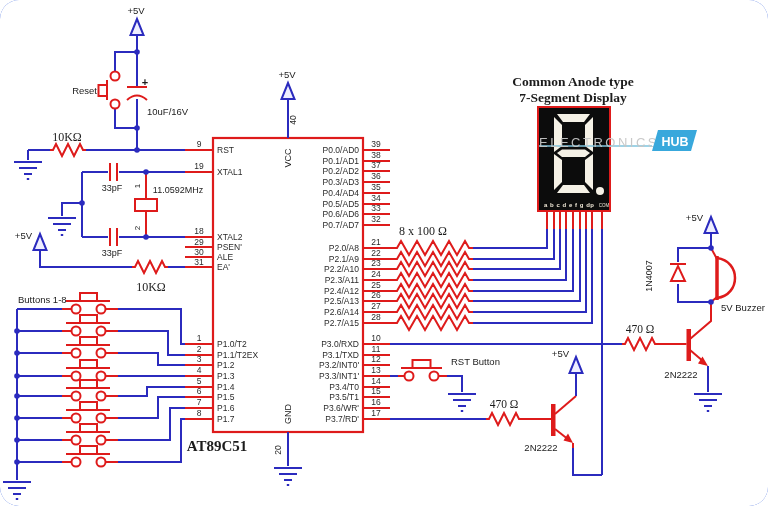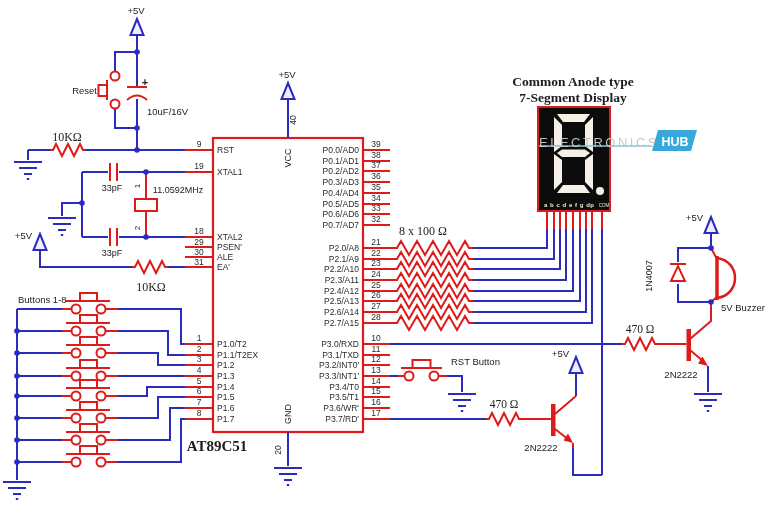--- a/index.html
+++ b/index.html
@@ -1,16 +1,16 @@
 <!DOCTYPE html>
 <html><head>
 <meta charset="utf-8">
 <style>
   html,body{margin:0;padding:0;background:#fff;}
-  #canvas{position:relative;width:768px;height:506px;background:#1d4ed8;overflow:hidden;}
+  #canvas{position:relative;width:768px;height:506px;background:#1d4ed8;overflow:hidden;border-radius:19px;}
   svg{position:absolute;left:0;top:0;}
   text{font-family:"Liberation Sans",sans-serif;fill:#1c1c1c;}
   .tn{font-size:8.5px;text-anchor:middle;fill:#2a2a2a;}
   .tl{font-size:8.5px;text-anchor:start;fill:#2a2a2a;}
   .tr{font-size:8.5px;text-anchor:end;fill:#2a2a2a;}
   .lab{font-size:9.5px;}
   .labm{font-size:9.5px;text-anchor:middle;}
   .labe{font-size:9.5px;text-anchor:end;}
   .ser{font-family:"Liberation Serif",serif;font-size:12px;text-anchor:middle;}
   .serb{font-family:"Liberation Serif",serif;font-weight:bold;text-anchor:middle;}

